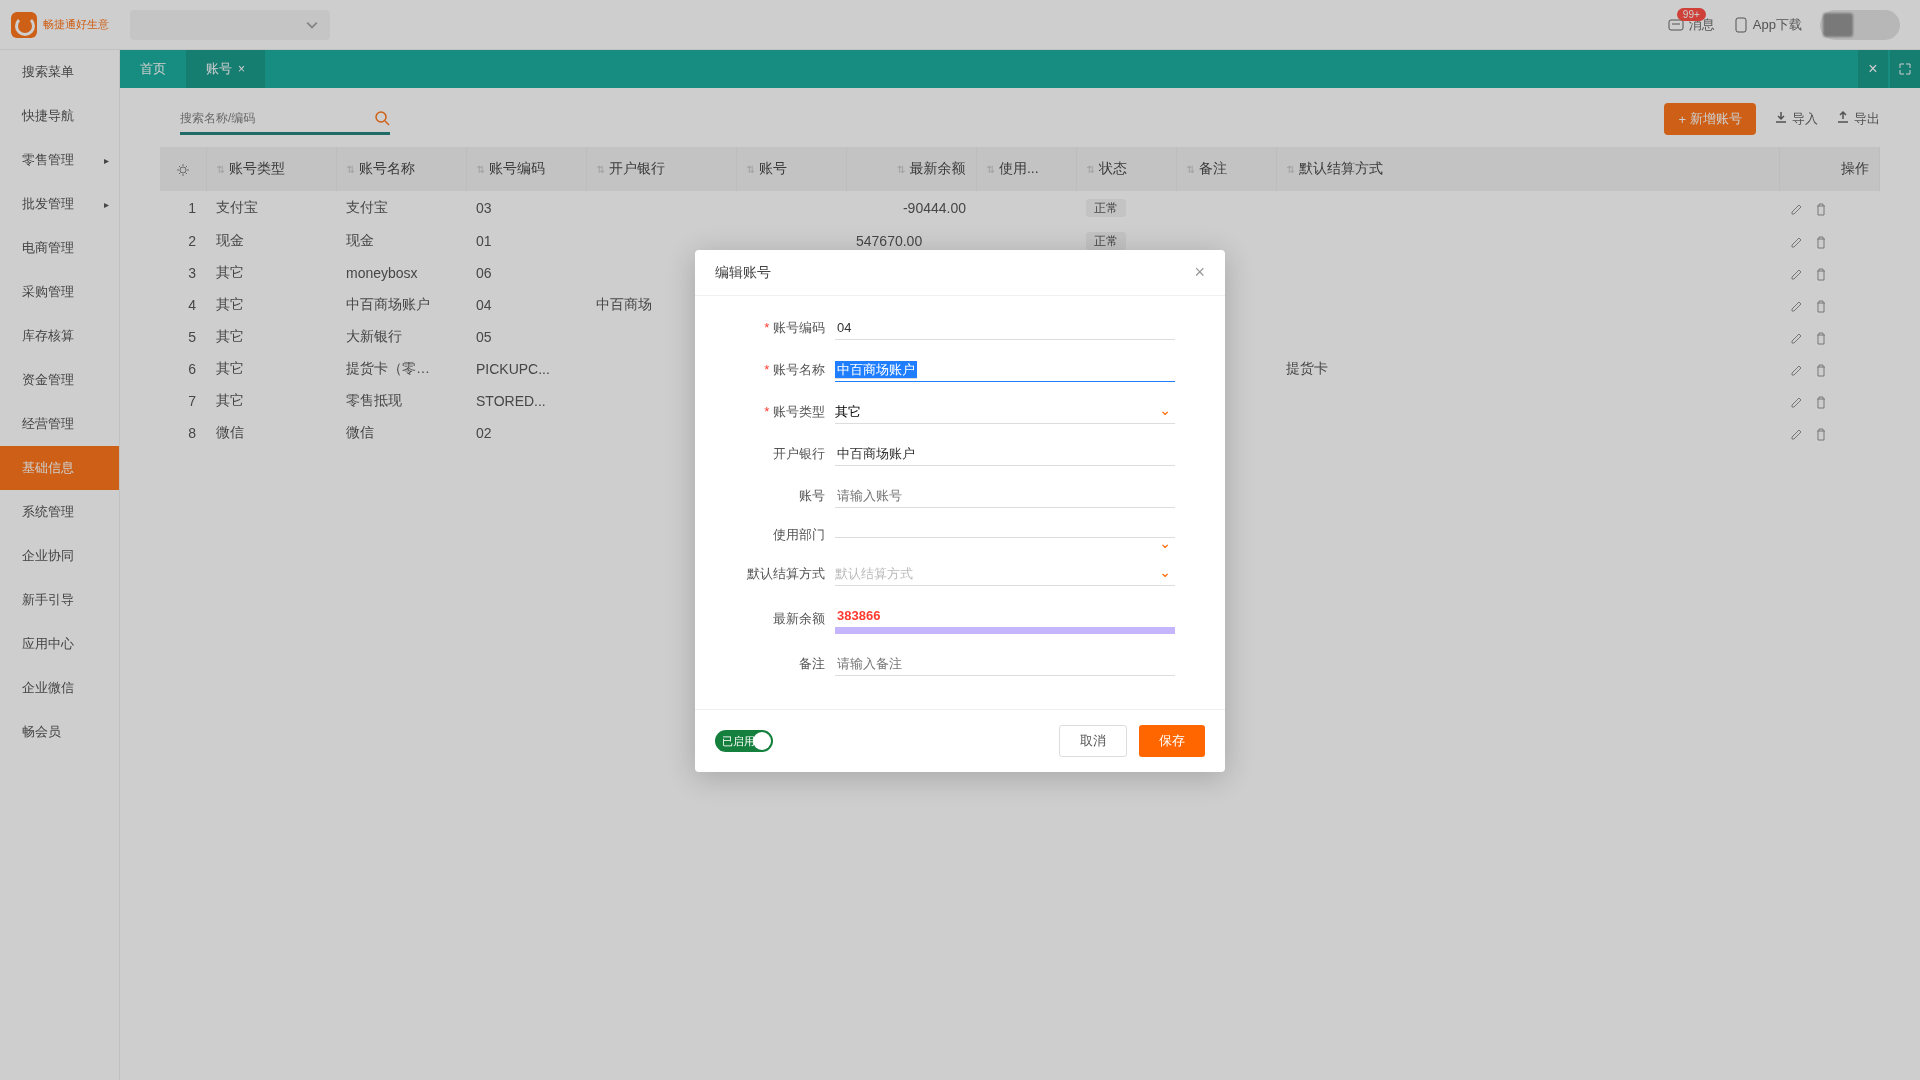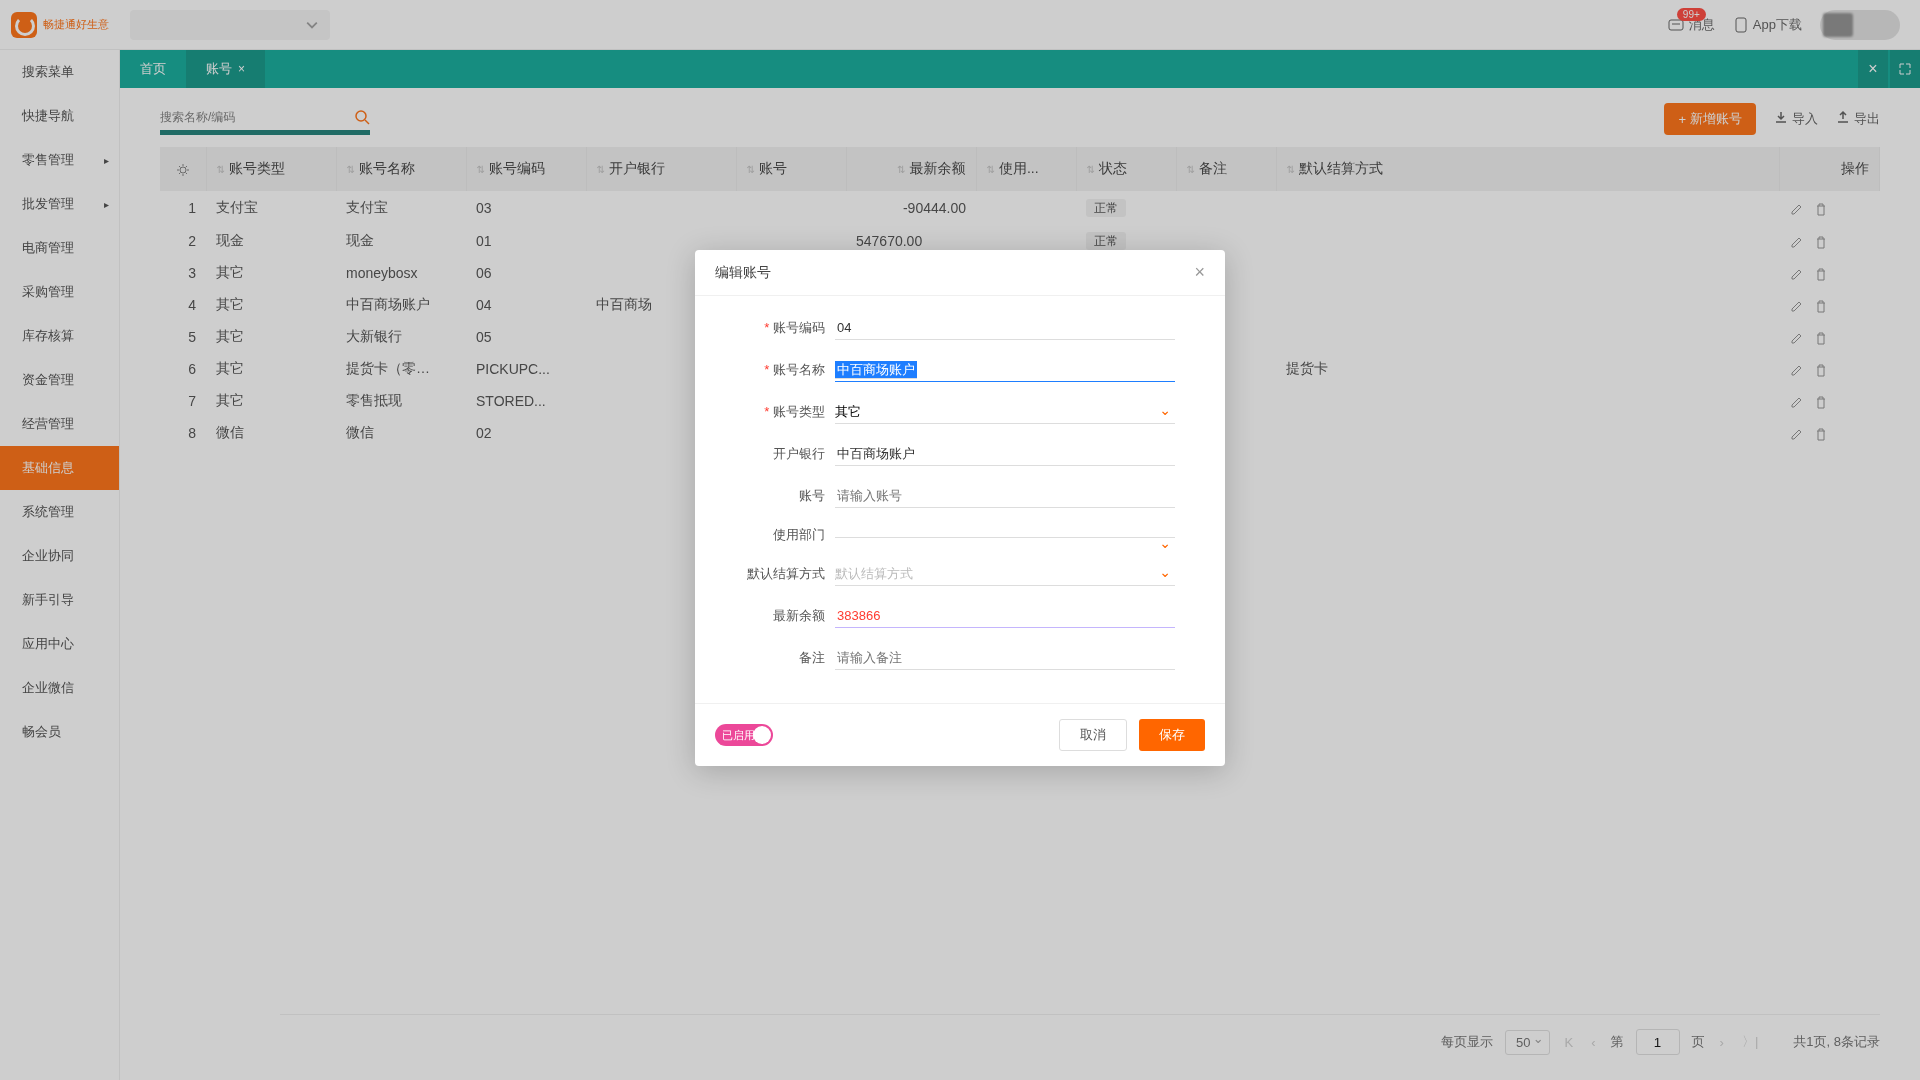--- a/index.html
+++ b/index.html
@@ -29,21 +29,21 @@
 
 
 .sidebar { position: absolute; left: 0; top: 50px; width: 120px; bottom: 0; background: #fff; border-right: 1px solid #eee; }
 .side-item { height: 44px; display: flex; align-items: center; padding: 0 22px; font-size: 13px; color: #404040; position: relative; }
 .side-item.active { background: #ff6600; color: #fff; }
 .side-arrow { position: absolute; right: 10px; font-size: 10px; }
 
 
 .content { position: absolute; left: 120px; right: 0; top: 88px; bottom: 0; padding: 15px 40px; background: #fff; }
 .toolbar { display: flex; align-items: center; margin-bottom: 12px; }
-.search-box { width: 210px; height: 32px; border-bottom: 5px solid #0f766e; display: flex; align-items: center; }
+.search-box { width: 210px; height: 32px; border-bottom: 3px solid #0f766e; display: flex; align-items: center; margin-left: 20px; }
 .search-box input { border: none; outline: none; flex: 1; font-size: 12px; color: #999; background: transparent; }
 .search-btn { color: #ff6600; }
 .tb-right { margin-left: auto; display: flex; gap: 18px; align-items: center; }
 .btn-primary { background: #ff6600; color: #fff; border: none; height: 32px; padding: 0 14px; border-radius: 4px; font-size: 13px; display: flex; align-items: center; gap: 4px; }
 .btn-link { background: none; border: none; font-size: 13px; color: #555; display: flex; gap: 4px; }
 
 
 table { width: 100%; border-collapse: collapse; table-layout: fixed; }
 thead th { background: #f0f0f0; height: 44px; text-align: left; padding: 0 10px; font-size: 14px; color: #333; font-weight: 500; border-right: 1px solid #e8e8e8; }
 thead th .sort { color: #bbb; font-size: 10px; margin-right: 4px; }
@@ -68,24 +68,24 @@
 .modal-close { margin-left: auto; color: #999; font-size: 18px; cursor: pointer; }
 .modal-body { padding: 20px 50px 15px 40px; }
 .form-row { display: flex; align-items: center; margin-bottom: 18px; }
 .form-label { width: 100px; text-align: right; font-size: 13px; color: #555; padding-right: 10px; }
 .req::before { content: "* "; color: #ff3b30; }
 .form-ctrl { flex: 1; border: none; border-bottom: 1px solid #ddd; padding: 4px 2px; font-size: 13px; outline: none; background: transparent; color: #333; width: 100%; }
 .form-ctrl.selected-text { background: #1e7eff; color: #fff; display: inline; padding: 1px 2px; }
 .form-ctrl-wrap { flex: 1; border-bottom: 1px solid #ddd; padding: 2px 0; position: relative; }
 .form-ctrl-wrap.hl { border-bottom-color: #1e7eff; }
 .form-ctrl-wrap .chev { position: absolute; right: 4px; top: 2px; color: #ff6600; font-size: 14px; }
-.balance-val { color: #ff3b30; font-size: 13px; border-bottom: 1px solid #c4b5fd; flex: 1; padding: 4px 2px; }
+.balance-val { color: #ff3b30; font-size: 13px; border-bottom: 7px solid #c4b5fd; flex: 1; padding: 4px 2px; font-weight: bold; }
 .placeholder { color: #bbb; }
 .modal-footer { border-top: 1px solid #f0f0f0; padding: 15px 20px; display: flex; align-items: center; }
-.toggle { width: 58px; height: 22px; background: #ec4899; border-radius: 11px; position: relative; color: #fff; font-size: 11px; display: flex; align-items: center; padding-left: 7px; }
+.toggle { width: 58px; height: 22px; background: #15803d; border-radius: 11px; position: relative; color: #fff; font-size: 11px; display: flex; align-items: center; padding-left: 7px; }
 .toggle::after { content: ""; position: absolute; right: 2px; top: 2px; width: 18px; height: 18px; background: #fff; border-radius: 50%; }
 .mf-btns { margin-left: auto; display: flex; gap: 12px; }
 .btn-sec { background: #fff; border: 1px solid #ddd; color: #555; padding: 6px 20px; border-radius: 3px; font-size: 13px; }
 .btn-pri { background: #ff6600; color: #fff; border: none; padding: 6px 20px; border-radius: 3px; font-size: 13px; }
 
 svg { display: inline-block; vertical-align: middle; }
 </style>
 </head>
 <body>
 
@@ -403,32 +403,20 @@
                 </svg></span>
               <span><svg width="14" height="14">
                   <path d="M3 4 h8 M5 4 v-2 h4 v2 M4 4 v9 h6 v-9" stroke="#888" fill="none"></path>
                 </svg></span>
             </div>
           </td>
         </tr>
       </tbody>
   </table>
 
-  <div class="pagination">
-    <span>每页显示</span>
-    <span class="pg-select">50</span>
-    <span class="pg-nav">K</span>
-    <span class="pg-nav">‹</span>
-    <span>第</span>
-    <input class="pg-input" value="1" style="">
-    <span>页</span>
-    <span class="pg-nav">›</span>
-    <span class="pg-nav">〉|</span>
-    <span style="margin-left:20px">共1页, 8条记录</span>
-  </div>
 </div>
 
 <div class="overlay"></div>
 <div class="modal">
   <div class="modal-header">
     <span>编辑账号</span>
     <span class="modal-close">×</span>
   </div>
   <div class="modal-body">
     <div class="form-row">

